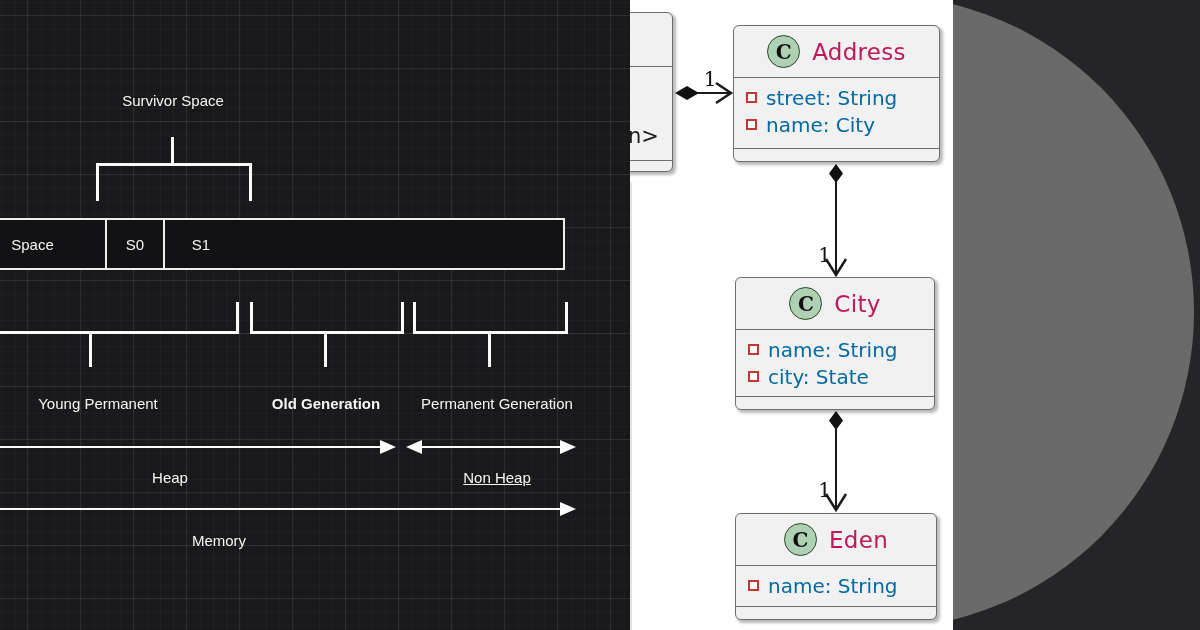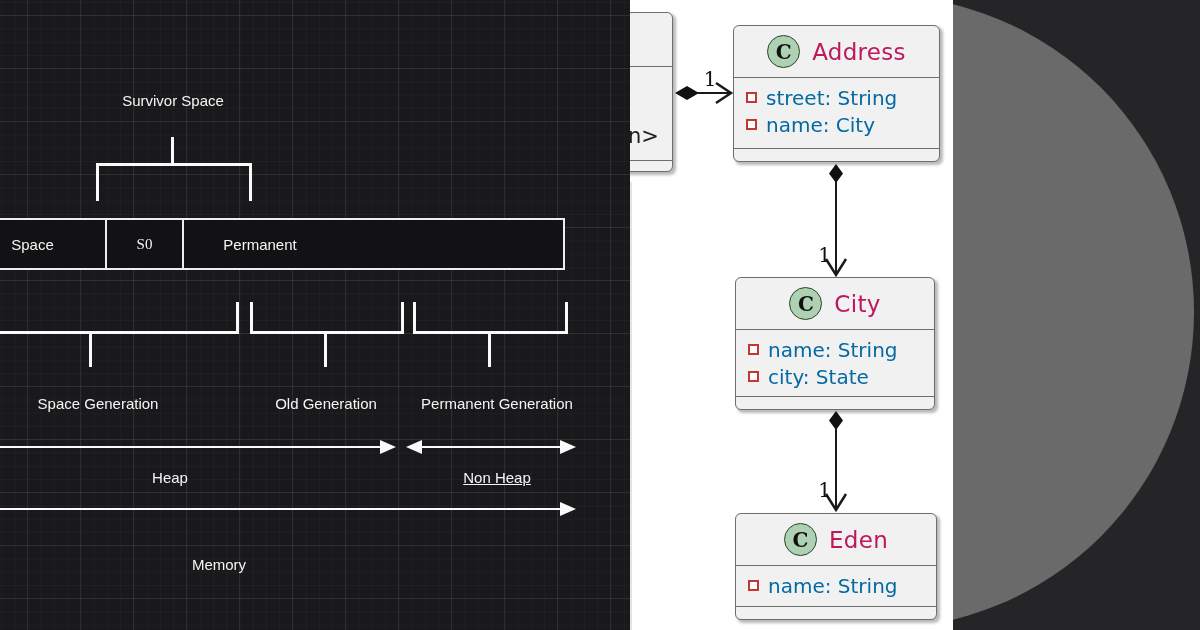--- a/index.html
+++ b/index.html
@@ -69,54 +69,54 @@
 
     <div class="jvm-label" style="left:173px; top:92px;">Survivor Space</div>
 
     <div class="wline" style="left:171px; top:137px; width:3px; height:29px;"></div>
     <div class="bracket-up" style="left:96px; top:163px; width:156px; height:38px;"></div>
 
     <div id="memory-row">
       <div class="region-cell" style="width:145px;">
           <span>Space</span>
         </div>
-      <div class="region-cell" style="width:77px;font-family:Liberation Serif, serif;">
+      <div class="region-cell" style="width:58px;">
           <span>S0</span>
         </div>
-      <div class="region-cell" style="width:154px;">
-          <span>Permanent</span>
+      <div class="region-cell" style="width:74px;">
+          <span>S1</span>
         </div>
     </div>
 
     <div class="bracket-down" style="left:-20px; top:302px; width:259px; height:32px;"></div>
     <div class="wline" style="left:89px; top:331px; width:3px; height:36px;"></div>
 
     <div class="bracket-down" style="left:250px; top:302px; width:154px; height:32px;"></div>
     <div class="wline" style="left:324px; top:331px; width:3px; height:36px;"></div>
 
     <div class="bracket-down" style="left:413px; top:302px; width:155px; height:32px;"></div>
     <div class="wline" style="left:488px; top:331px; width:3px; height:36px;"></div>
 
-    <div class="jvm-label" style="left:98px;  top:395px;">Space Generation</div>
-    <div class="jvm-label" style="left:326px; top:395px;">Old Generation</div>
+    <div class="jvm-label" style="left:98px;  top:395px;">Young Permanent</div>
+    <div class="jvm-label" style="left:326px; top:395px;font-weight:bold;">Old Generation</div>
     <div class="jvm-label" style="left:497px; top:395px;">Permanent Generation</div>
 
     <div class="wline" style="left:-10px; top:446px; width:392px; height:2px;"></div>
     <div class="arr-right" style="left:380px; top:440px;"></div>
 
     <div class="arr-left" style="left:406px; top:440px;"></div>
     <div class="wline" style="left:419px; top:446px; width:145px; height:2px;"></div>
     <div class="arr-right" style="left:560px; top:440px;"></div>
 
     <div class="jvm-label" style="left:170px; top:469px;text-align:center;">Heap</div>
     <div class="jvm-label" style="left:497px; top:469px;text-decoration:underline;">Non Heap</div>
 
     <div class="wline" style="left:-10px; top:508px; width:572px; height:2px;"></div>
     <div class="arr-right" style="left:560px; top:502px;"></div>
-    <div class="jvm-label" style="left:219px; top:556px;">Memory</div>
+    <div class="jvm-label" style="left:219px; top:532px;">Memory</div>
   </div>
 
   <div id="uml-panel">
 
     <div style="position:absolute; left:0; top:182px; width:2px; height:448px; background:#e3e3e3;"></div>
 
     <div class="uml-class" style="left:-30px; top:12px; width:73px; height:160px;">
       <div class="uml-header" style="height:54px;"></div>
       <div class="uml-attrs" style="position:relative; padding:0;">
         <span style="position:absolute; left:27px; bottom:12px; font-size:21px; color:#1d1d1d;">n&gt;</span>

